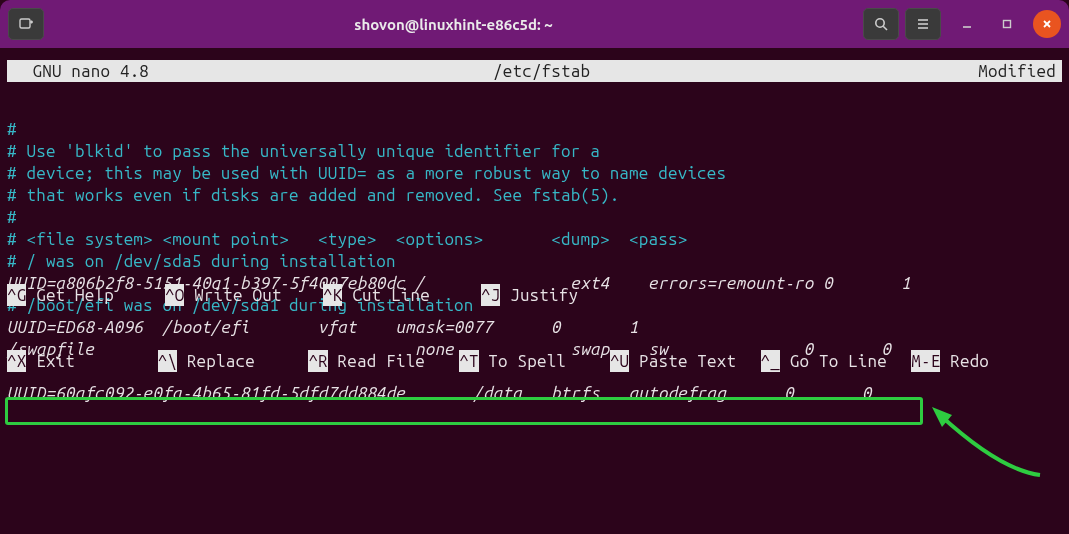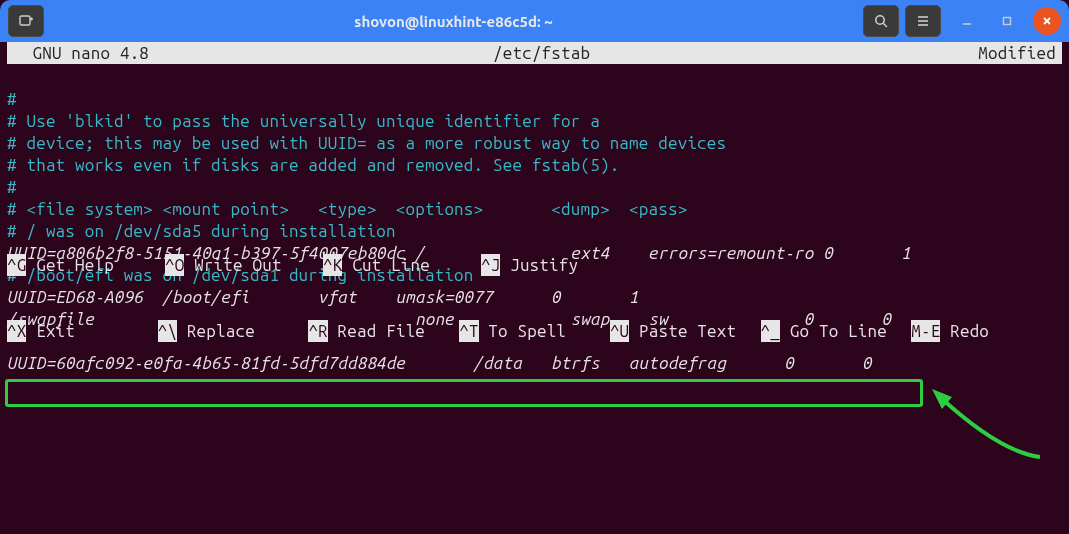--- a/index.html
+++ b/index.html
@@ -6,22 +6,22 @@
   body {
     width: 1069px;
     height: 534px;
     background: #2c041b;
     font-family: 'Ubuntu Mono', 'DejaVu Sans Mono', monospace;
     font-size: 17px;
     overflow: hidden;
     position: relative;
   }
   .titlebar {
-    height: 42px;
-    background: #3b82f6;
+    height: 48px;
+    background: #701a75;
     display: flex;
     align-items: center;
     padding: 0 8px;
     border-top-left-radius: 10px;
     border-top-right-radius: 10px;
     color: #e6e6e6;
     font-family: Ubuntu, sans-serif;
     font-size: 15px;
   }
   .title-left { display: flex; align-items: center; }
@@ -65,21 +65,21 @@
     letter-spacing: 0.2px;
     position: relative;
   }
   .status-bar {
     background: #e6e6e6;
     color: #222;
     height: 22px;
     display: flex;
     padding: 0 6px;
     font-weight: 400;
-    margin: 0 7px;
+    margin: 12px 7px;
   }
   .status-left { width: 480px; white-space: pre; }
   .status-center { flex: 0 0 auto; white-space: pre; }
   .status-right { margin-left: auto; white-space: pre; }
   .content {
     padding: 2px 7px 0 7px;
     color: #e6e2e4;
     white-space: pre;
   }
   .comment { color: #37b8c7; }

